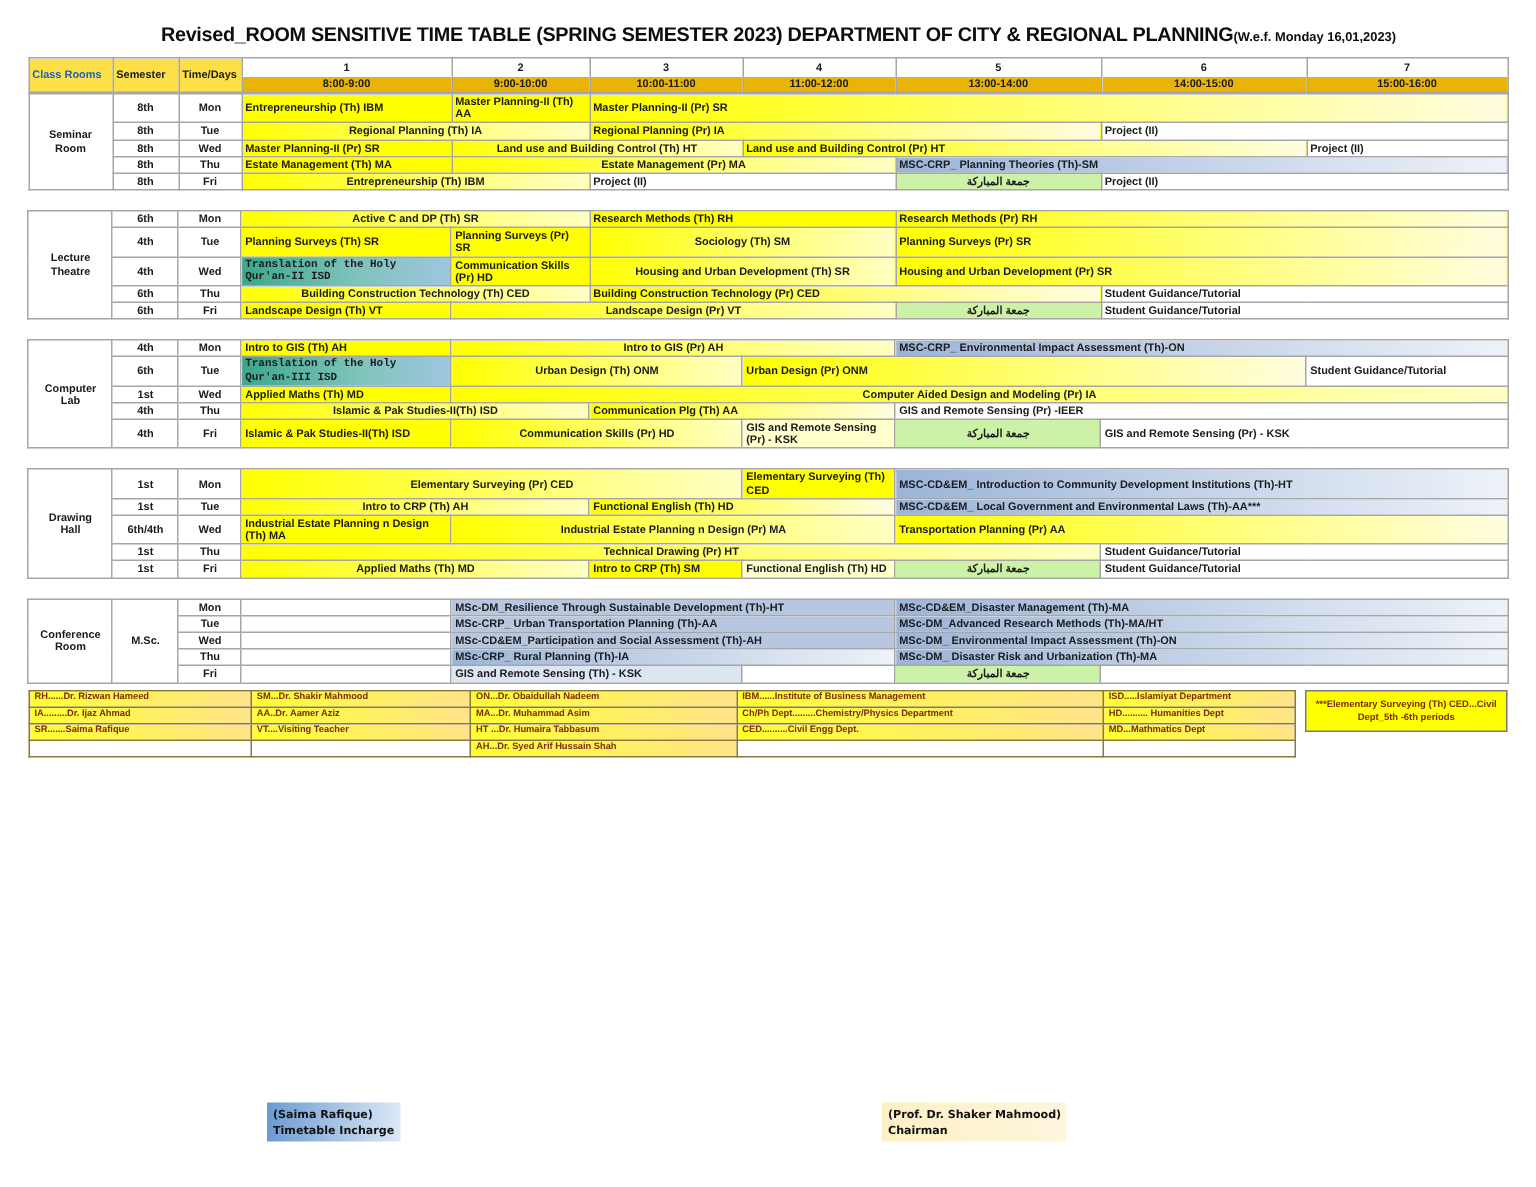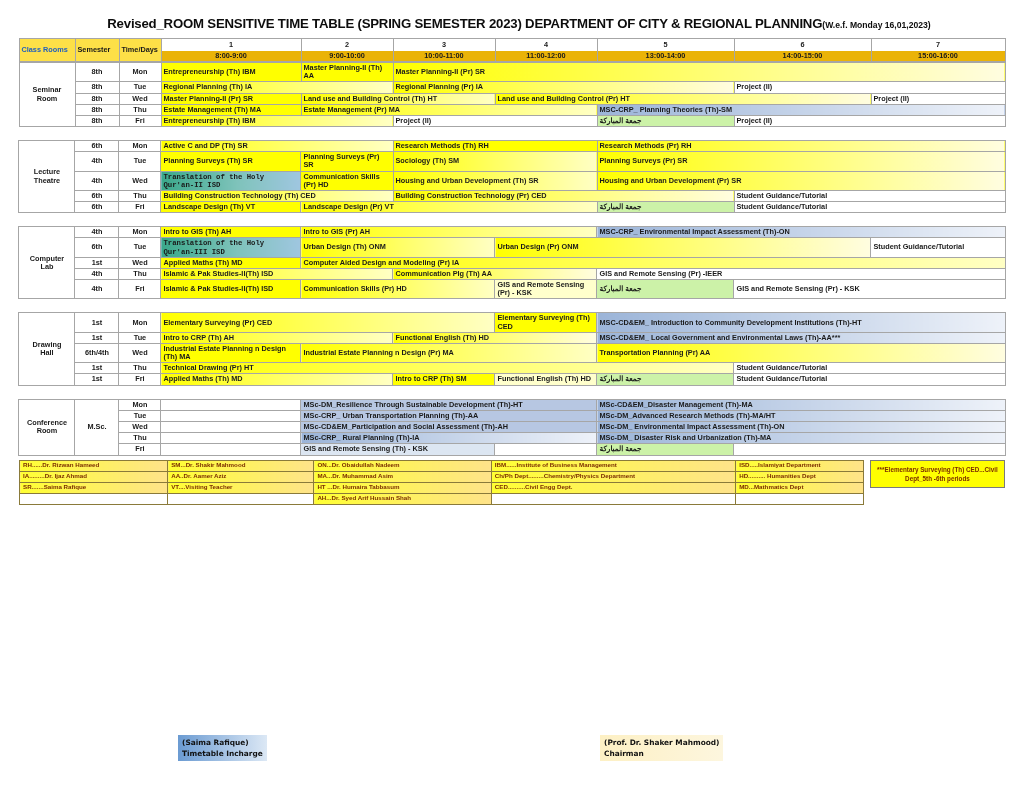--- a/index.html
+++ b/index.html
@@ -96,35 +96,35 @@
   .day-cell {
     color: #1f6fd0;
     text-align: center;
     font-size: 7.8px;
     background: #ffffff;
   }
 
   
   .f-empty   { background: #ffffff; }
   .f-yellow  { background: #ffff00; }
-  .f-ylight  { background: linear-gradient(to right, #ffff00 0%, #ffffc4 100%); }
+  .f-ylight  { background: linear-gradient(to right, #ffff00 0%, #ffffc4 100%); text-align: center; }
   .f-ypale   { background: #ffffcc; }
   .f-yfade   { background: linear-gradient(to right, #ffff00 0%, #fffde0 100%); }
   .f-blue    { background: linear-gradient(to right, #9bb4d8 0%, #eef2f9 100%); }
   .f-bluesolid { background: #b7c7e2; }
   .f-green   { background: linear-gradient(to right, #3aa88a 0%, #7fc3bb 55%, #9fc6e0 100%); font-family: Liberation Mono, monospace; }
   .f-friday  { background: #ccf2a8; }
   .f-lightblue { background: #dce6f2; }
 
   .txt-blue { color: #1f4fc0; }
   .txt-dark { color: #1a1a1a; }
 
   .arabic {
     font-size: 15px;
-    text-align: left;
+    text-align: center;
     color: #111;
     line-height: 1;
     font-weight: normal;
     direction: rtl;
   }
 
   .sect-gap { height: 13px; }
 
   
   .legend-wrap {
@@ -178,21 +178,21 @@
     color: #111;
     line-height: 1.5;
     padding: 2px 4px;
     white-space: nowrap;
   }
   .sig-left {
     left: 178px;
     background: linear-gradient(to right, #6b9bd2 0%, #dce8f5 100%);
   }
   .sig-right {
-    left: 600px;
+    left: 588px;
     background: linear-gradient(to right, #fdf0c4 0%, #fdf6de 100%);
   }
 </style>
 </head>
 <body>
 
 <div id="page">
 
   <div class="title-wrap">
     <span class="title-main">Revised_ROOM SENSITIVE TIME TABLE (SPRING SEMESTER 2023) DEPARTMENT OF CITY &amp; REGIONAL PLANNING</span><span class="title-sub">(W.e.f. Monday 16,01,2023)</span>

